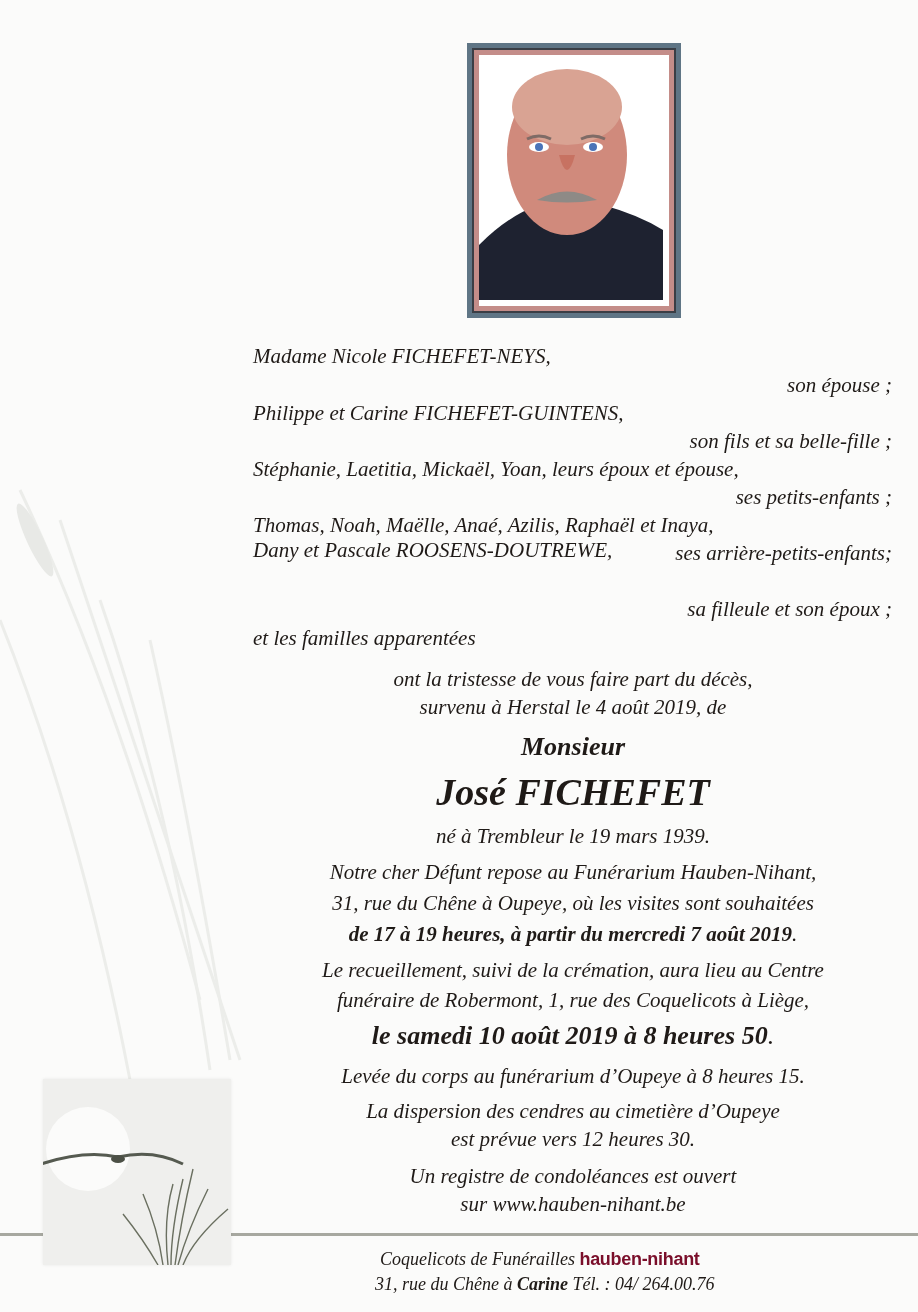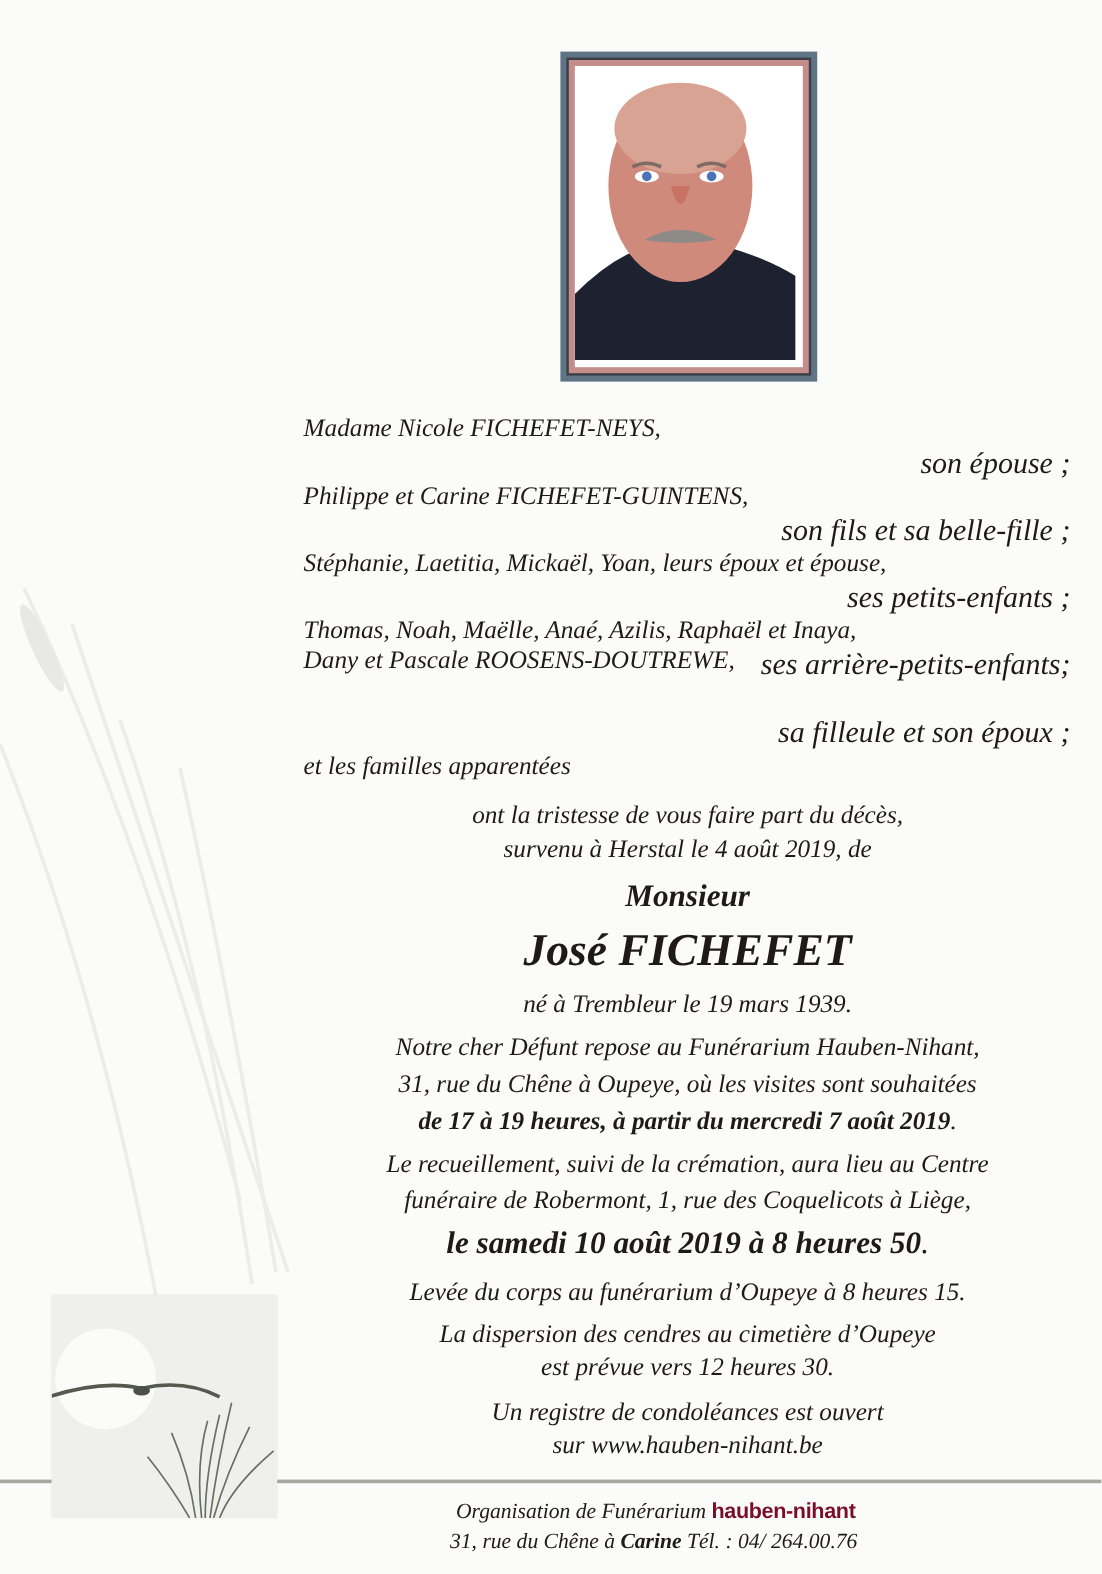--- a/index.html
+++ b/index.html
@@ -14,21 +14,21 @@
     .photo-frame {
       position: absolute; left: 467px; top: 43px; width: 214px; height: 275px;
       background: #5f7585; box-sizing: border-box; padding: 5px;
     }
     .photo-inner1 { width: 100%; height: 100%; background: #3b3e45; padding: 2px; box-sizing: border-box; }
     .photo-inner2 { width: 100%; height: 100%; background: #c48d89; padding: 5px; box-sizing: border-box; }
     .photo { width: 100%; height: 100%; background: #ffffff; position: relative; overflow: hidden; }
 
     .text { position: absolute; white-space: nowrap; font-style: italic; }
     .fam { left: 253px; font-size: 21px; }
-    .rel { right: 26px; font-size: 25px; text-align: right; font-family: Liberation Serif, serif; }
+    .rel { right: 26px; font-size: 21px; text-align: right; font-family: Liberation Serif, serif; }
     .center { left: 0; width: 1146px; text-align: center; font-size: 21px; }
     .b { font-weight: bold; }
 
     .hr-line { position: absolute; left: 0; top: 1233px; width: 918px; height: 3px; background: #a7a8a0; }
     .vignette { position: absolute; left: 43px; top: 1079px; width: 188px; height: 186px; background: #f2f2f0; box-shadow: 0 0 3px rgba(0,0,0,0.08); overflow: hidden; }
     .brand { font-family: Liberation Sans, sans-serif; font-style: normal; font-weight: bold; color: #7a0e2a; font-size: 18px; letter-spacing: -0.3px; }
   </style>
 </head>
 <body>
 
@@ -111,14 +111,14 @@
       <path d="M128 186 Q128 150 140 100"></path>
       <path d="M135 186 Q145 150 165 110"></path>
       <path d="M140 186 Q150 160 185 130"></path>
       <path d="M115 186 Q100 160 80 135"></path>
       <path d="M132 186 Q138 140 150 90"></path>
       <path d="M125 186 Q120 140 130 105"></path>
     </g>
   </svg>
 </div>
 
-<div class="text" style="left:380px; top:1249px; font-size:18px"><span>Organisation de Funérarium </span><span class="brand">hauben-nihant</span></div>
+<div class="text" style="left:380px; top:1249px; font-size:18px"><span>Coquelicots de Funérailles </span><span class="brand">hauben-nihant</span></div>
 <div class="text" style="left:375px; top:1274px; font-size:18px"><span>31, rue du Chêne à </span><span class="b">Carine</span><span> Tél. : 04/ 264.00.76</span></div>
 
 </body></html>

